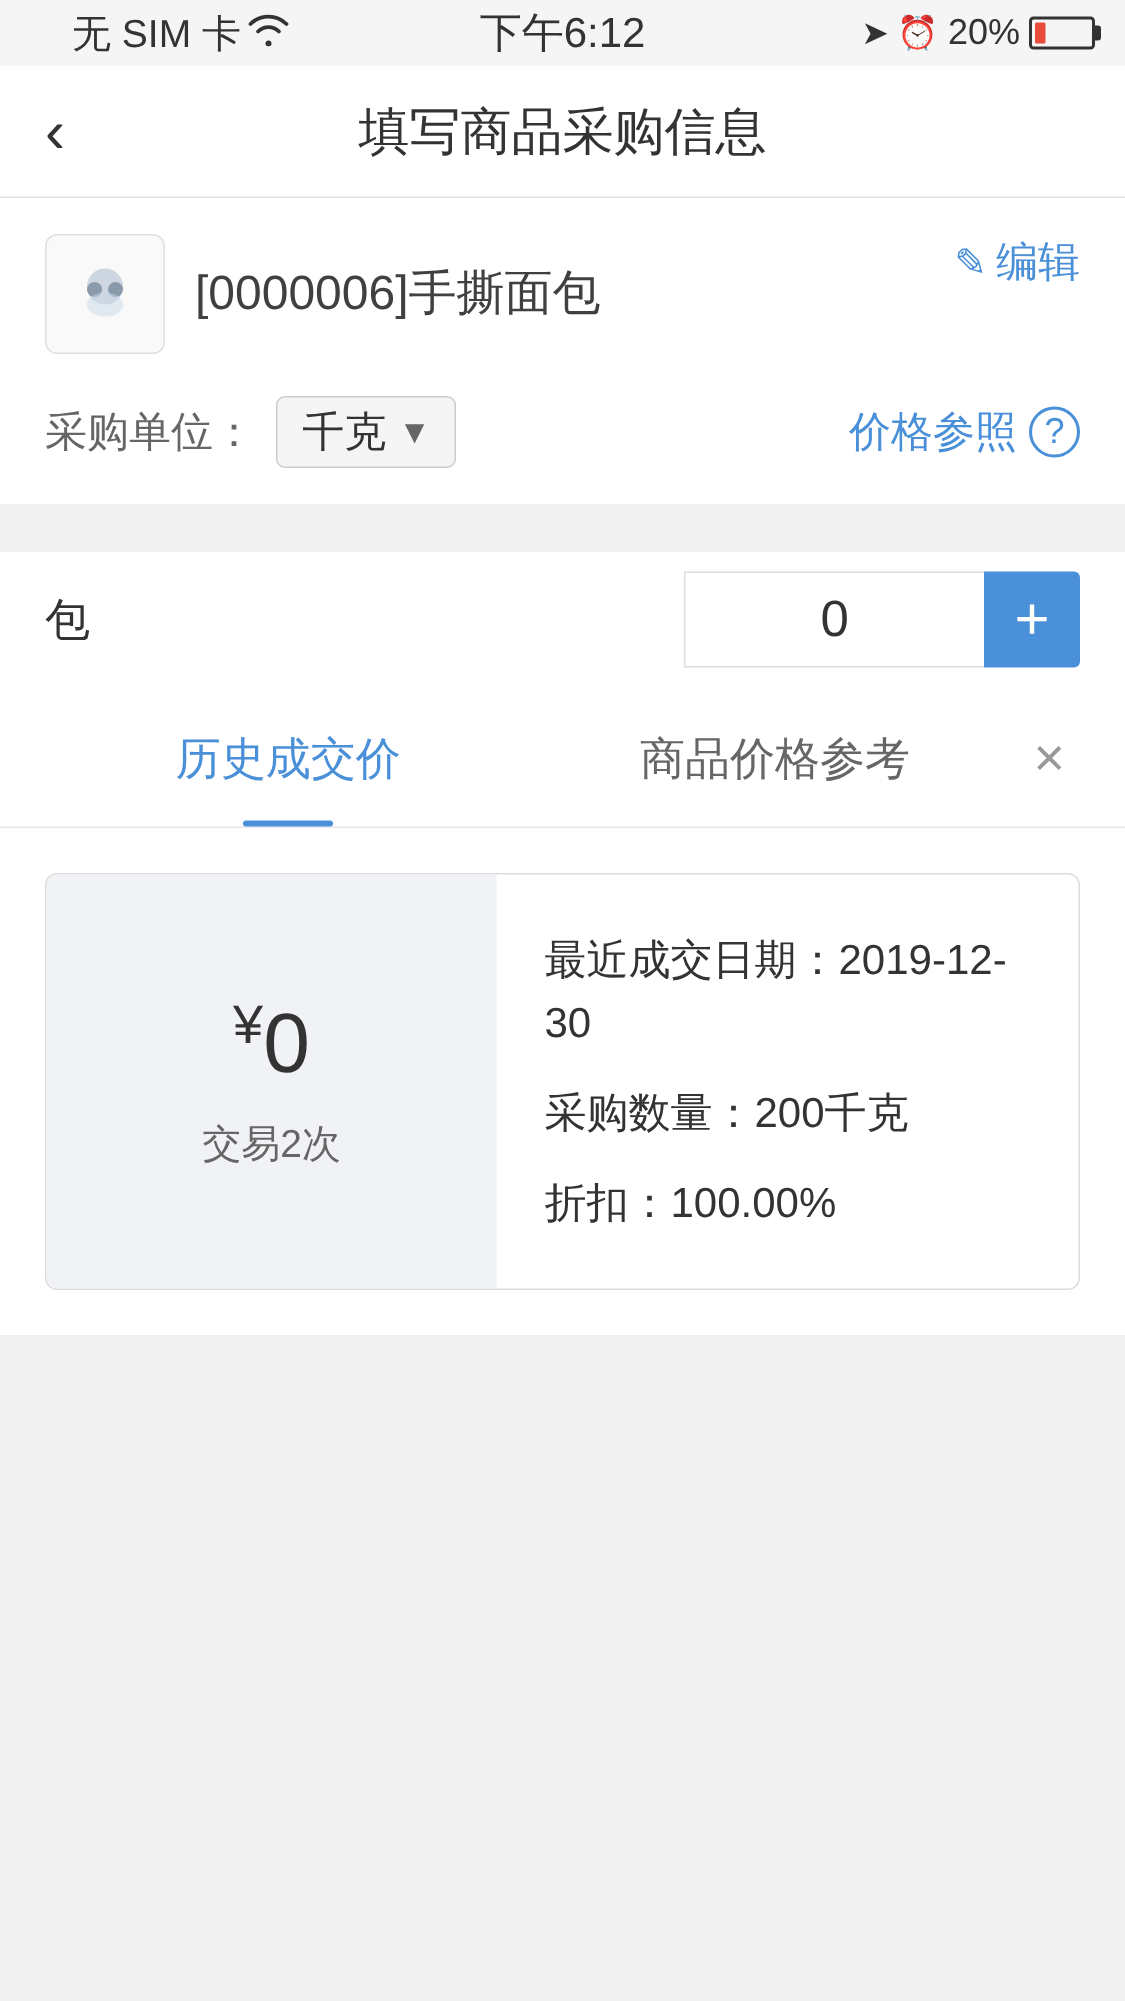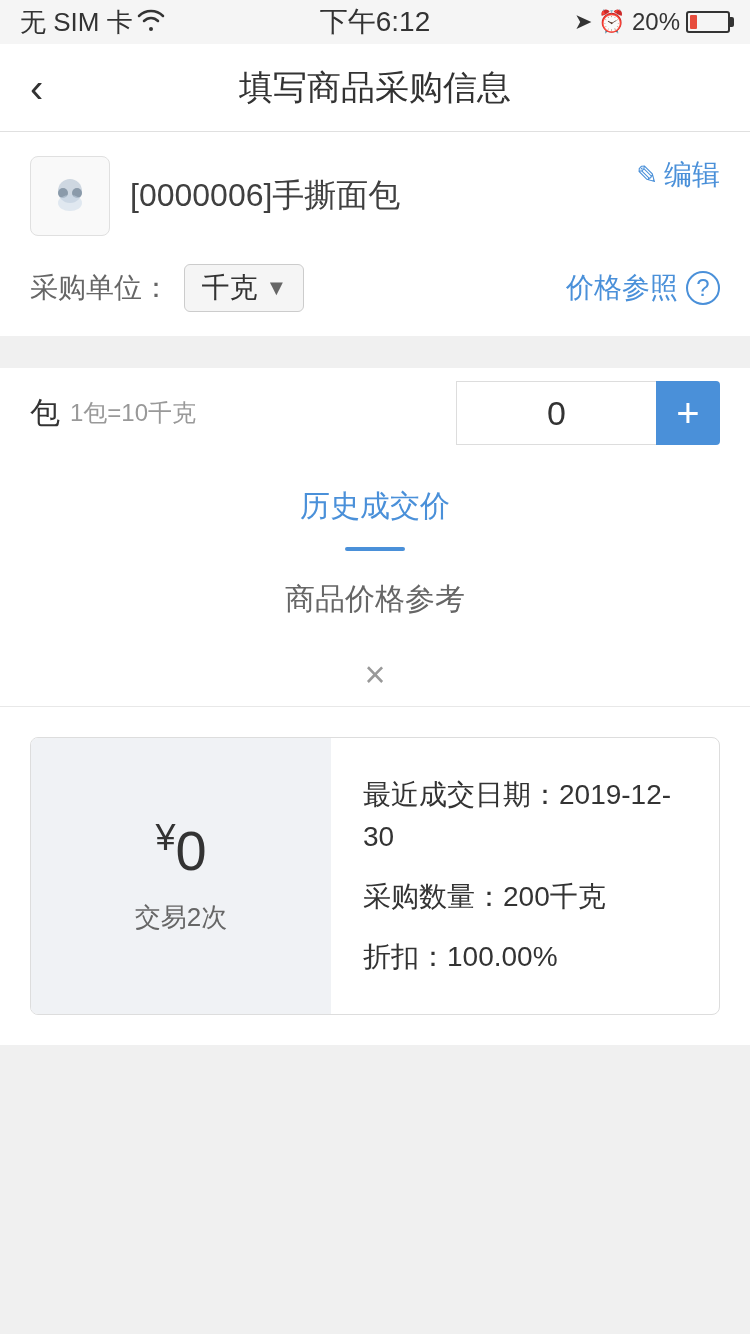--- a/index.html
+++ b/index.html
@@ -22,20 +22,21 @@
       justify-content: space-between;
       padding: 0 20px;
       font-size: 28px;
     }
     .status-left {
       display: flex;
       align-items: center;
       gap: 4px;
       font-size: 26px;
       color: #333;
+      margin-left: 28px;
     }
     .status-center {
       font-size: 28px;
       color: #333;
       font-weight: 500;
       position: absolute;
       left: 50%;
       transform: translateX(-50%);
     }
     .status-right {
@@ -257,21 +258,20 @@
     
     .price-tabs-section {
       background: #ffffff;
     }
     .tabs-row {
       display: flex;
       align-items: center;
       border-bottom: 1px solid #e8e8e8;
       padding: 0 30px;
       position: relative;
-      flex-direction: column;
     }
     .tab-item {
       flex: 1;
       text-align: center;
       padding: 28px 0 24px;
       font-size: 30px;
       cursor: pointer;
       position: relative;
     }
     .tab-item.active {
@@ -415,21 +415,20 @@
         <div class="price-ref-icon">?</div>
       </div>
     </div>
   </div>
 
   <div class="divider"></div>
 
   <div class="quantity-section">
     <div class="qty-unit-label">
       <span class="qty-unit-icon">包</span>
-      <span class="qty-unit-sub">1包=10千克</span>
     </div>
     <div class="qty-controls">
       <input class="qty-input" type="text" value="0" style="">
       <button class="qty-plus">+</button>
     </div>
   </div>
 
   <div class="price-tabs-section">
     <div class="tabs-row">
       <div class="tab-item active">

